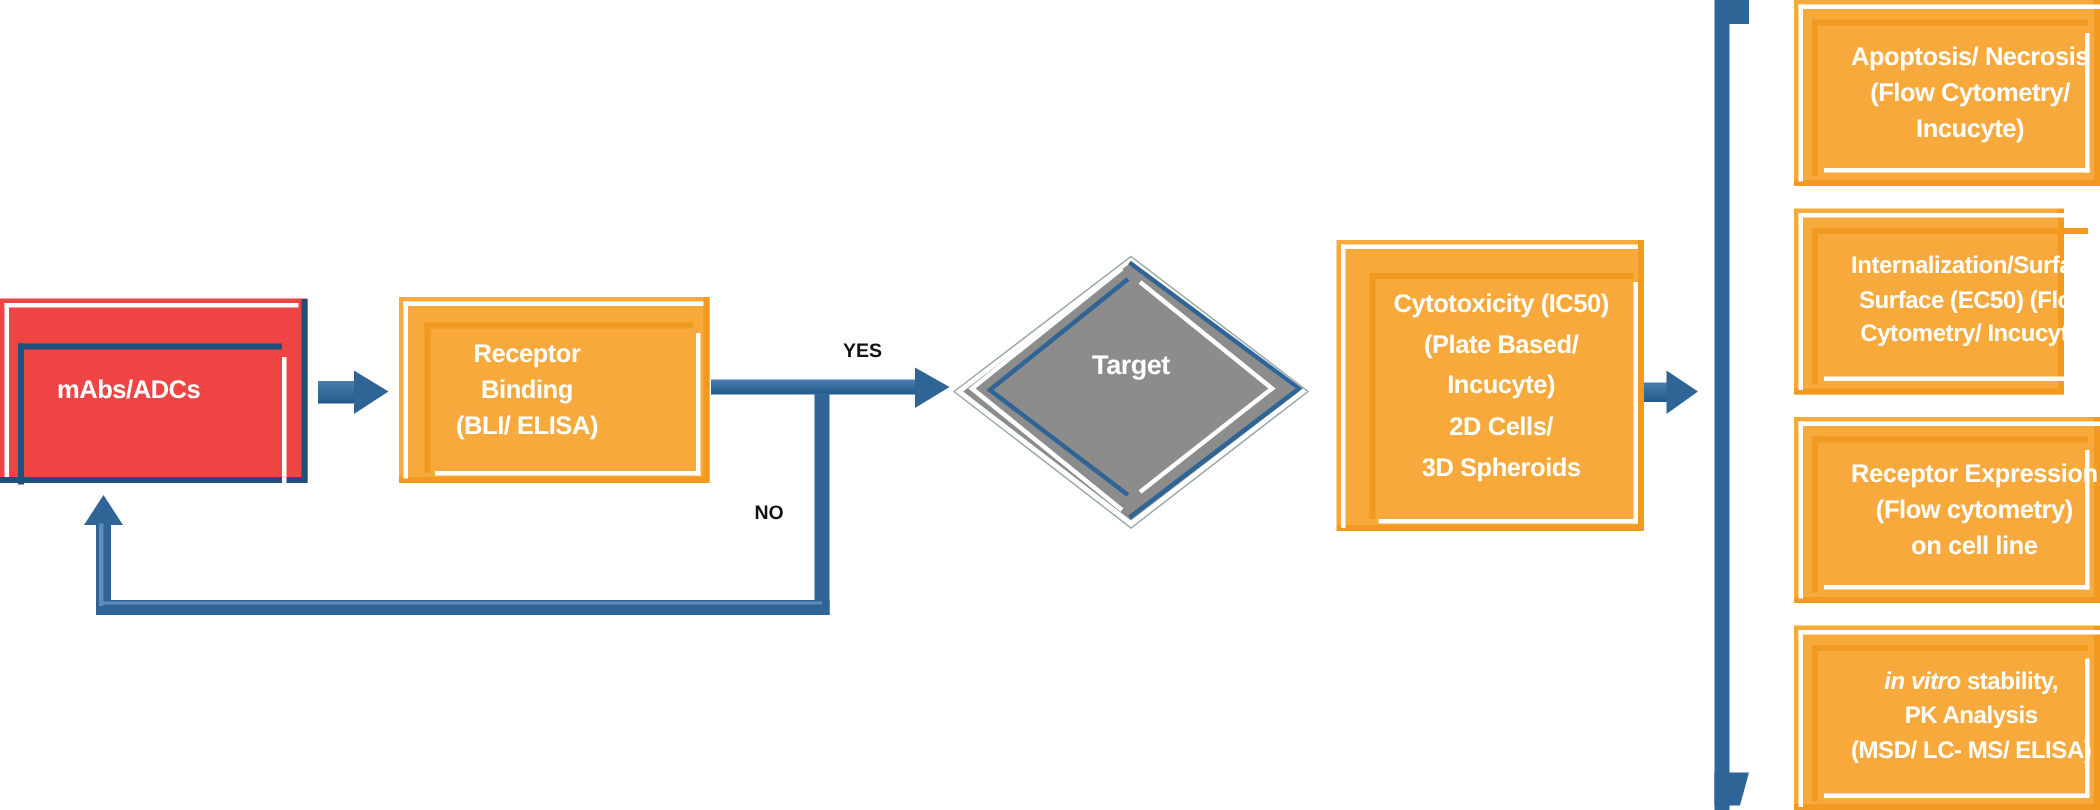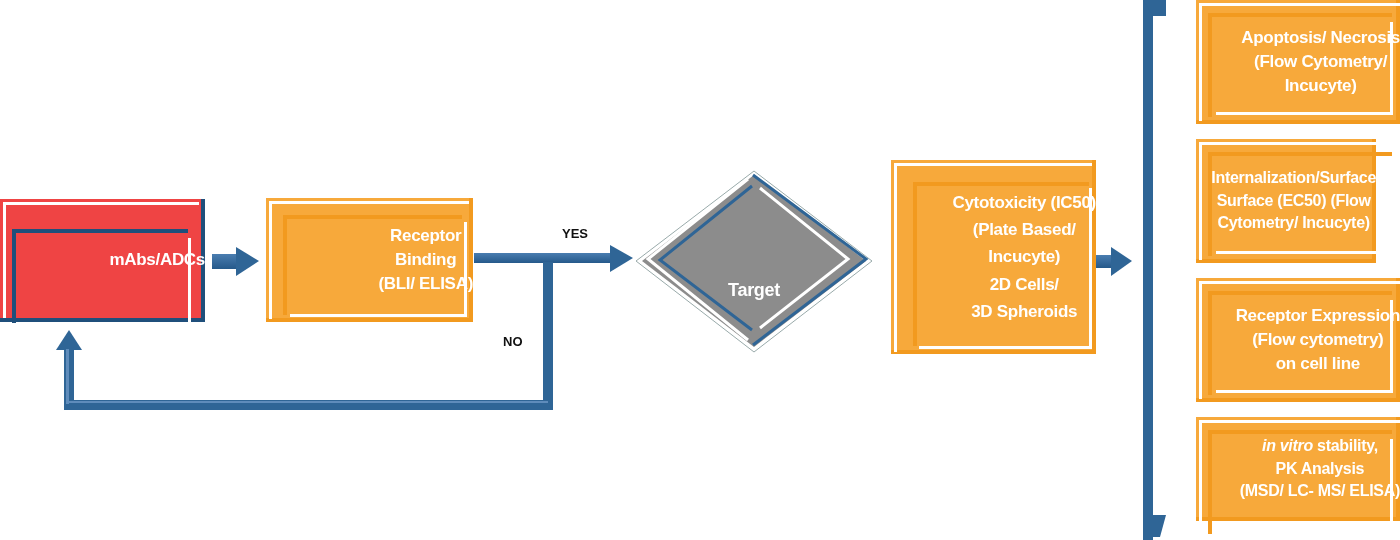--- a/index.html
+++ b/index.html
@@ -2,21 +2,21 @@
 <html><head>
 <meta charset="utf-8">
 <style>
   html, body { margin:0; padding:0; background:#ffffff; }
   body { width:1400px; height:540px; position:relative; overflow:hidden;
          font-family:"Liberation Sans", "DejaVu Sans", sans-serif; }
   .canvas { position:absolute; left:0; top:0; width:1400px; height:540px; }
   svg.wires { position:absolute; left:0; top:0; }
 
   
-  .box { position:absolute; box-sizing:border-box; display:flex; align-items:center; justify-content:flex-end;
+  .box { position:absolute; box-sizing:border-box; display:flex; align-items:center; justify-content:flex-start;
          text-align:center; color:#ffffff; font-family:"Liberation Sans Narrow","Liberation Sans", sans-serif;padding-left:38px; }
   .box .txt { position:relative; z-index:2; font-weight:bold; letter-spacing:-0.3px; line-height:1.42; }
   .box .frame-outer { position:absolute; z-index:1; border-top:3px solid #fff; border-left:3px solid #fff; }
   .box .frame-inner { position:absolute; z-index:1; border-bottom:3px solid #fff; border-right:3px solid #fff; }
   .box .frame-shadow { position:absolute; z-index:1; }
 
   .blue { background:#ef4444; box-shadow: inset -4px -4px 0 #1f4f7b; }
   .orange { background:#f7a93b; box-shadow: inset -4px -4px 0 #f29a1f; }
 
   .orange .txt { font-size:17px; }
@@ -95,21 +95,21 @@
     <div class="txt">
       <div>Receptor</div>
       <div>Binding</div>
       <div>(BLI/ ELISA)</div>
     </div>
   </div>
 
   <div class="label-bw" style="left:562px; top:226px;">YES</div>
   <div class="label-bw" style="left:503px; top:334px;">NO</div>
 
-  <div class="diamond-text" style="left:694px; top:230px; width:120px;margin-top:47px;">
+  <div class="diamond-text" style="left:694px; top:230px; width:120px;">
     <div>Target</div>
   </div>
 
   <div class="box orange" style="left:869px; top:160px; width:205px; height:194px;margin-left:22px;">
     <div class="frame-outer" style="left:3px; top:3px; width:195px; height:186px;"></div>
     <div class="frame-shadow" style="left:22px; top:22px; width:172px; height:160px; border-top:4px solid #f29a1f; border-left:4px solid #f29a1f;"></div>
     <div class="frame-inner" style="left:28px; top:28px; width:170px; height:158px;"></div>
     <div class="txt" style="line-height:1.6;">
       <div>Cytotoxicity (IC50)</div>
       <div>(Plate Based/</div>
@@ -145,21 +145,21 @@
     <div class="frame-outer" style="left:3px; top:3px; width:200px; height:115px;"></div>
     <div class="frame-shadow" style="left:12px; top:13px; width:180px; height:100px; border-top:4px solid #f29a1f; border-left:4px solid #f29a1f;"></div>
     <div class="frame-inner" style="left:20px; top:22px; width:174px; height:90px;"></div>
     <div class="txt">
       <div>Receptor Expression</div>
       <div>(Flow cytometry)</div>
       <div>on cell line</div>
     </div>
   </div>
 
-  <div class="box orange" style="left:1196px; top:417px; width:204px; height:104px;">
+  <div class="box orange" style="left:1196px; top:417px; width:204px; height:123px;">
     <div class="frame-outer" style="left:3px; top:3px; width:200px; height:115px;"></div>
     <div class="frame-shadow" style="left:12px; top:13px; width:180px; height:100px; border-top:4px solid #f29a1f; border-left:4px solid #f29a1f;"></div>
     <div class="frame-inner" style="left:20px; top:22px; width:174px; height:90px;"></div>
     <div class="txt" style="font-size:16px;">
       <div><span class="ital">in vitro</span><span> stability,</span></div>
       <div>PK Analysis</div>
       <div>(MSD/ LC- MS/ ELISA)</div>
     </div>
   </div>
 

